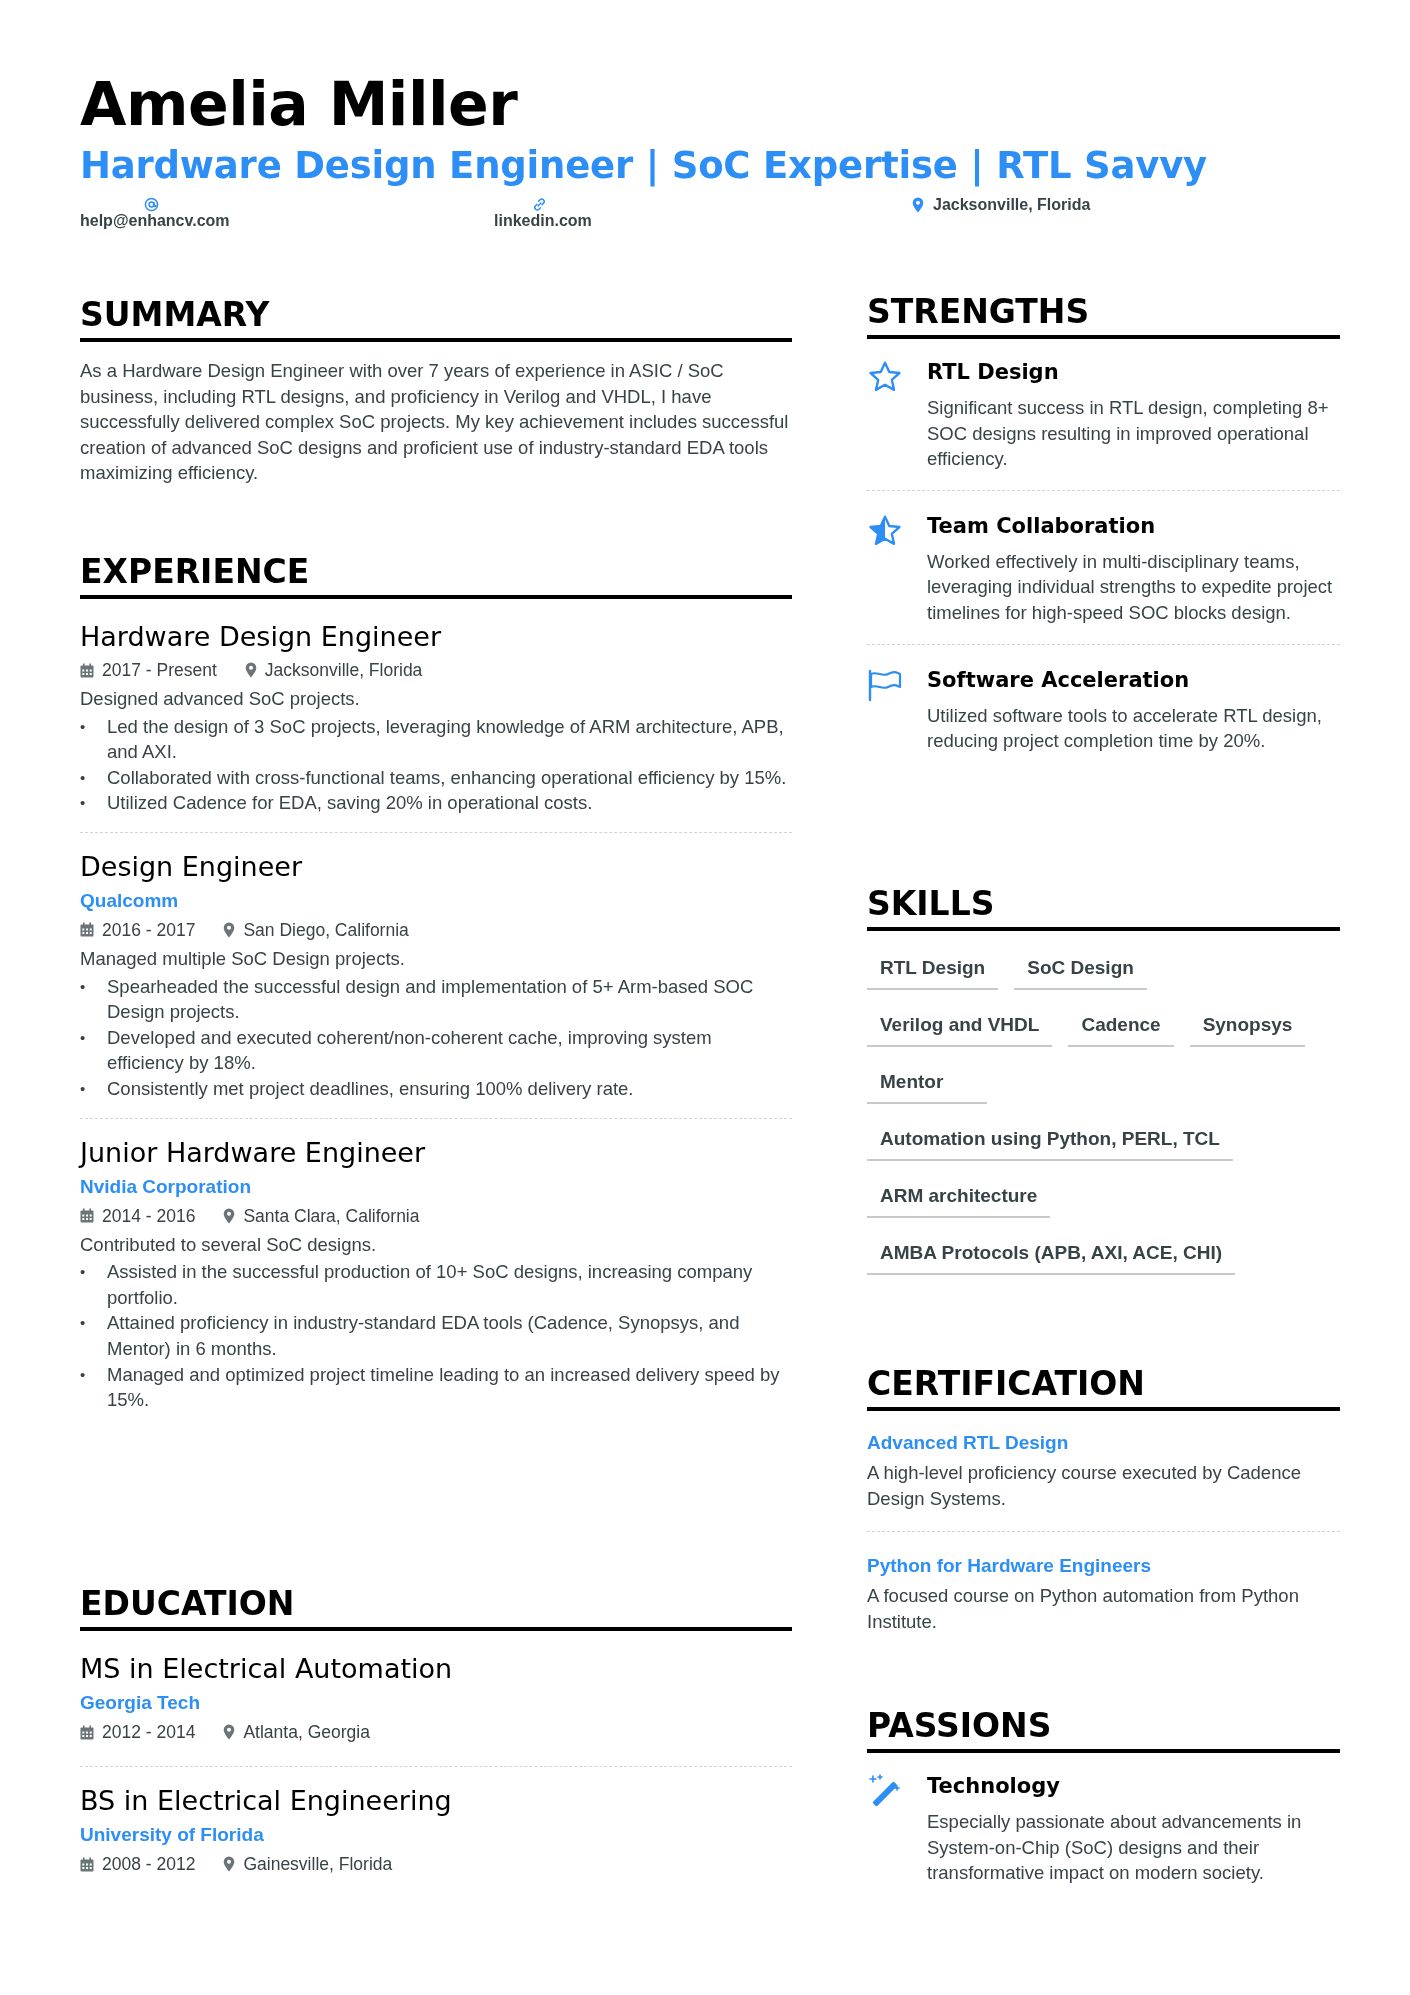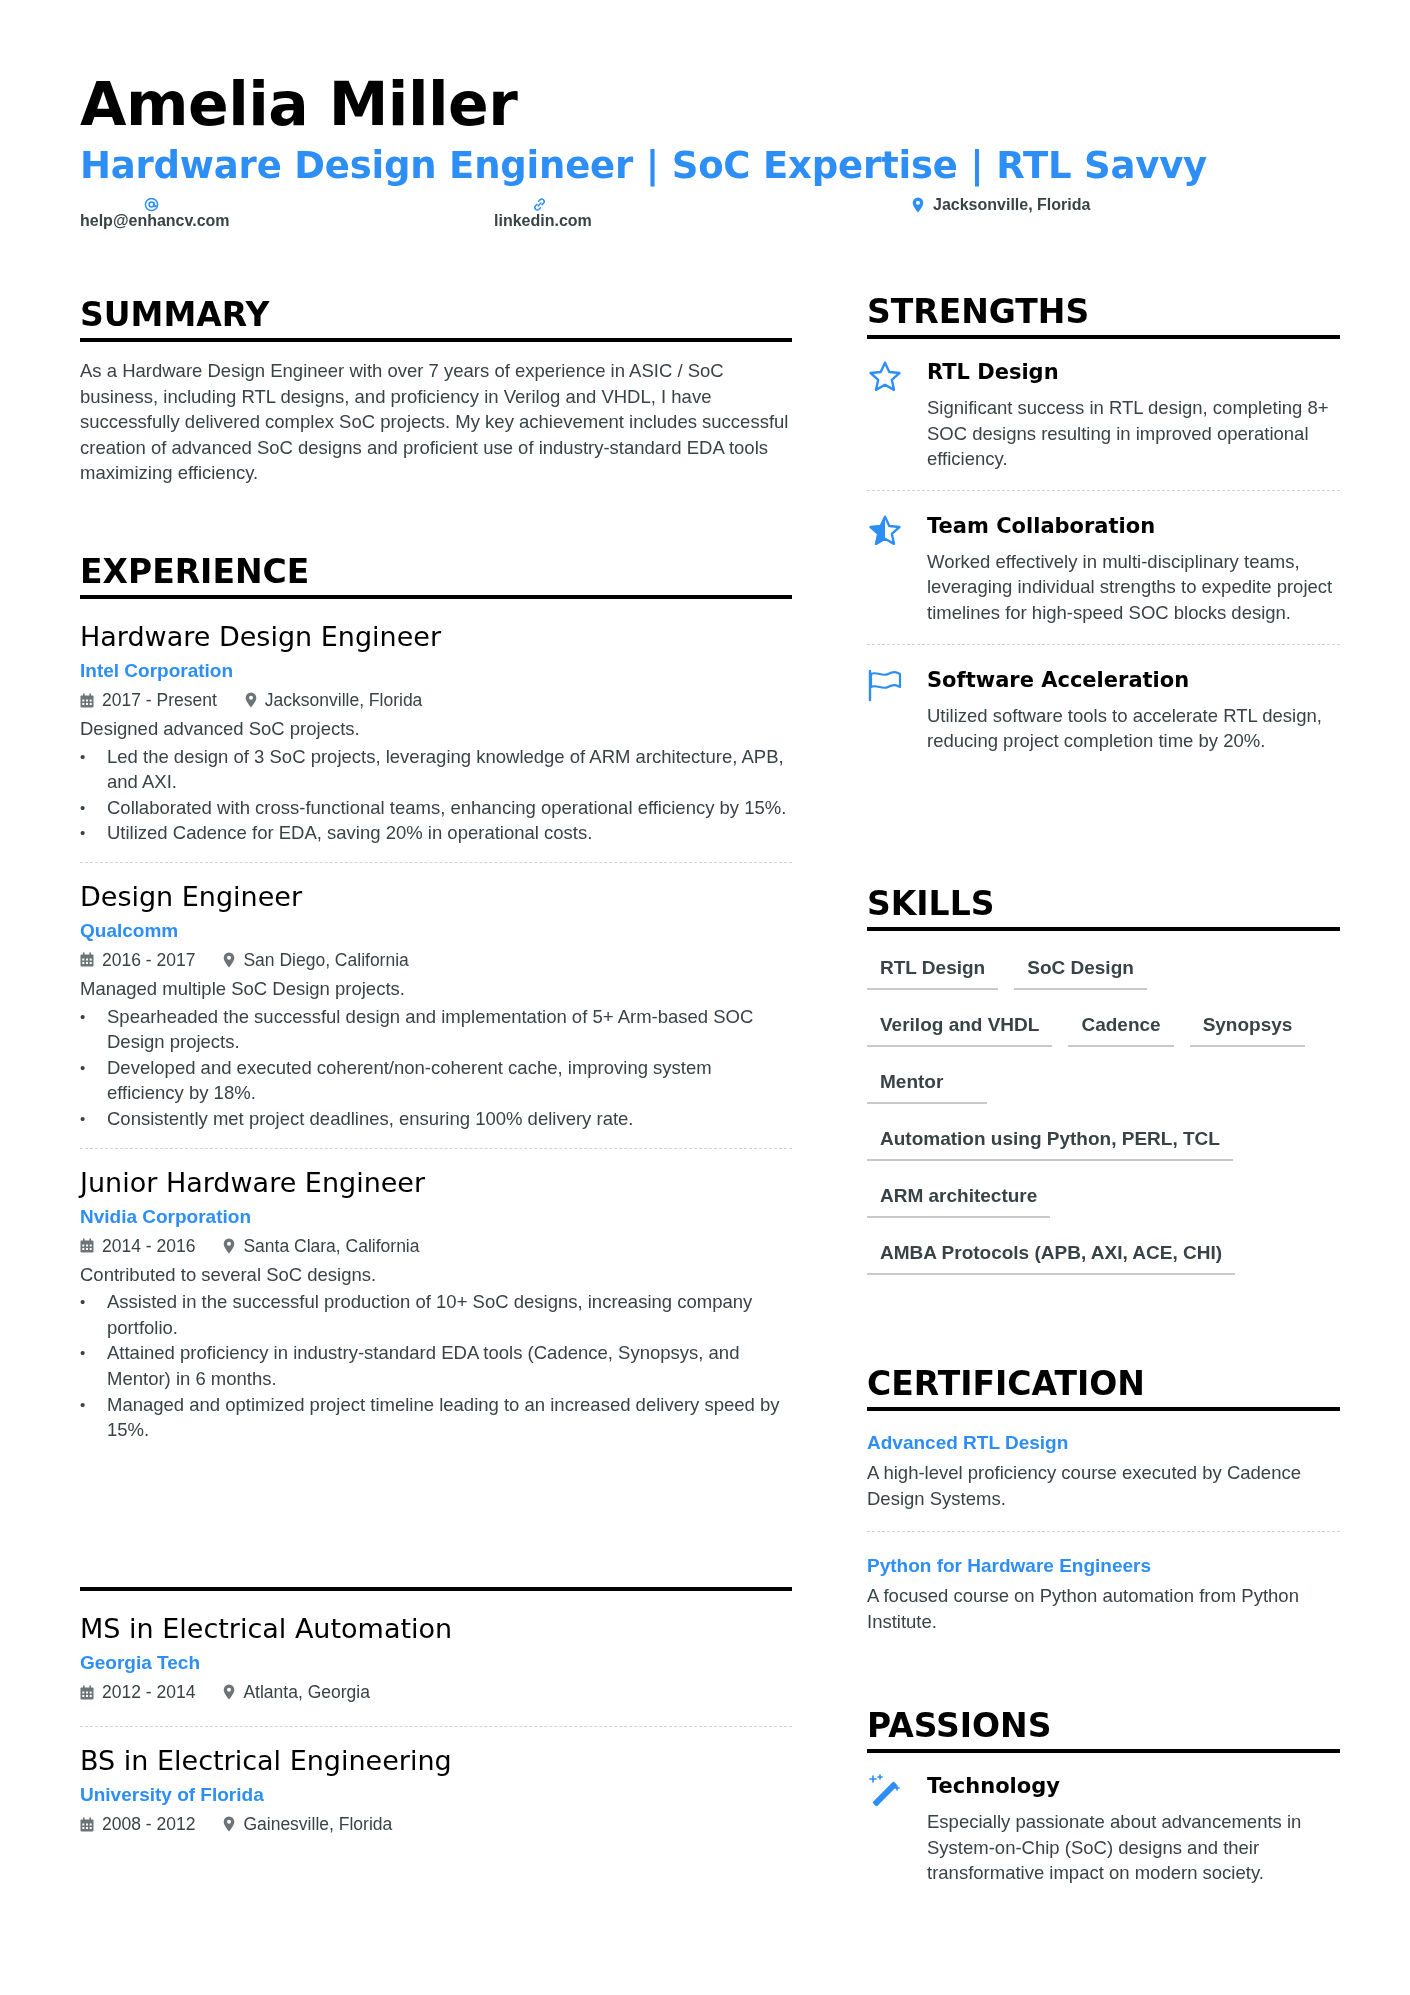--- a/index.html
+++ b/index.html
@@ -83,21 +83,20 @@
   <div class="sec-rule"></div>
   <div class="body-text" style="margin-top:16px;">As a Hardware Design Engineer with over 7 years of experience in ASIC / SoC business, including RTL designs, and proficiency in Verilog and VHDL, I have successfully delivered complex SoC projects. My key achievement includes successful creation of advanced SoC designs and proficient use of industry-standard EDA tools maximizing efficiency.</div>
 </div>
 
 <div class="abs col-left" style="top:552px;">
   <div class="sec-title">EXPERIENCE</div>
   <div class="sec-rule"></div>
 
   <div style="margin-top:20px;">
     <div class="job-title">Hardware Design Engineer</div>
-    <div class="company">Intel Corporation</div>
     <div class="meta">
       <span class="mi">
           <svg width="14" height="15" viewBox="0 0 14 15">
             <rect x="0.5" y="2.5" width="13" height="12" rx="1" fill="#6b7478"></rect>
             <rect x="3" y="0.5" width="1.6" height="3" fill="#6b7478"></rect>
             <rect x="9.4" y="0.5" width="1.6" height="3" fill="#6b7478"></rect>
             <g fill="#fff">
               <rect x="2.3" y="6.5" width="2" height="2"></rect>
               <rect x="6" y="6.5" width="2" height="2"></rect>
               <rect x="9.7" y="6.5" width="2" height="2"></rect>
@@ -196,20 +195,21 @@
     <div class="body-text desc">Contributed to several SoC designs.</div>
     <ul class="bullets body-text">
       <li>Assisted in the successful production of 10+ SoC designs, increasing company portfolio.</li>
       <li>Attained proficiency in industry-standard EDA tools (Cadence, Synopsys, and Mentor) in 6 months.</li>
       <li>Managed and optimized project timeline leading to an increased delivery speed by 15%.</li>
     </ul>
   </div>
 </div>
 
 <div class="abs col-left" style="top:1584px;">
+  <div class="sec-title">EDUCATION</div>
   <div class="sec-rule"></div>
 
   <div style="margin-top:20px;">
     <div class="job-title">MS in Electrical Automation</div>
     <div class="company">Georgia Tech</div>
     <div class="meta">
       <span class="mi">
           <svg width="14" height="15" viewBox="0 0 14 15">
             <rect x="0.5" y="2.5" width="13" height="12" rx="1" fill="#6b7478"></rect>
             <rect x="3" y="0.5" width="1.6" height="3" fill="#6b7478"></rect>

